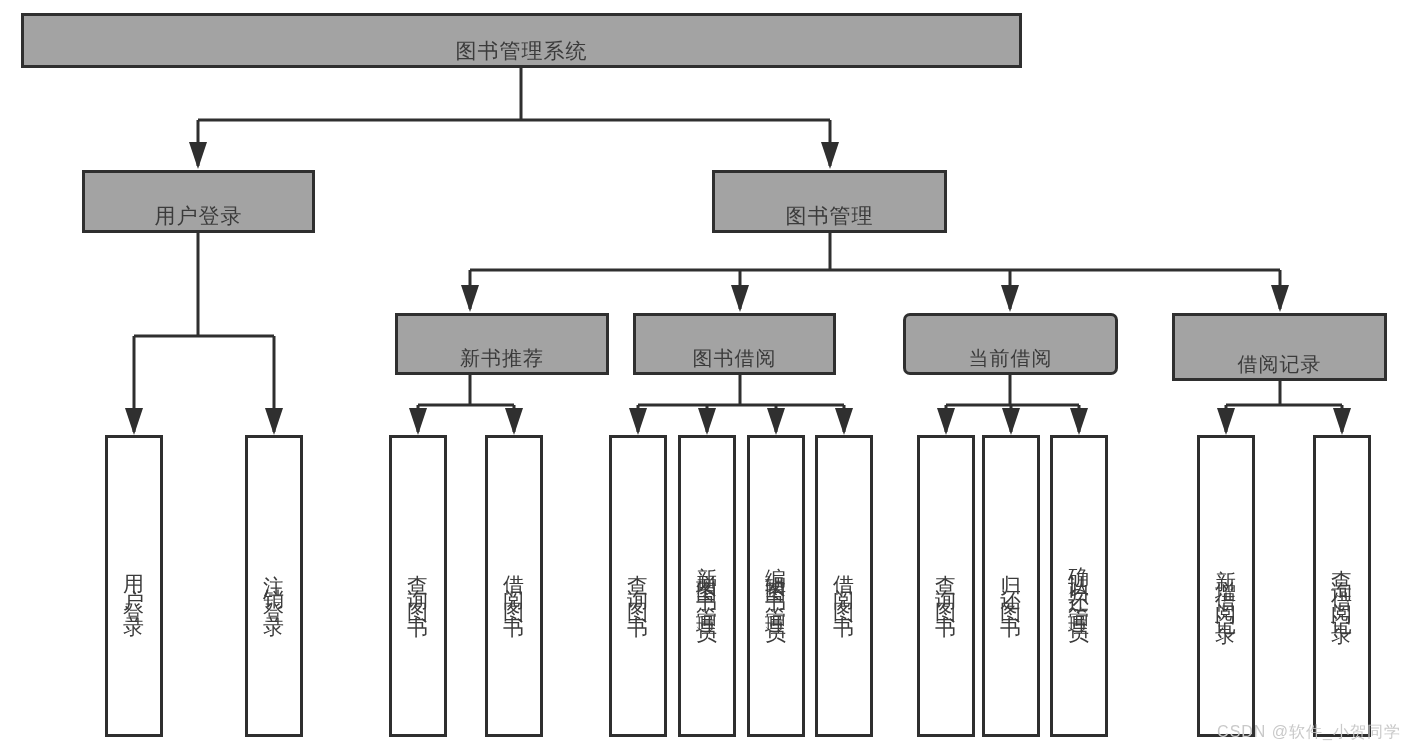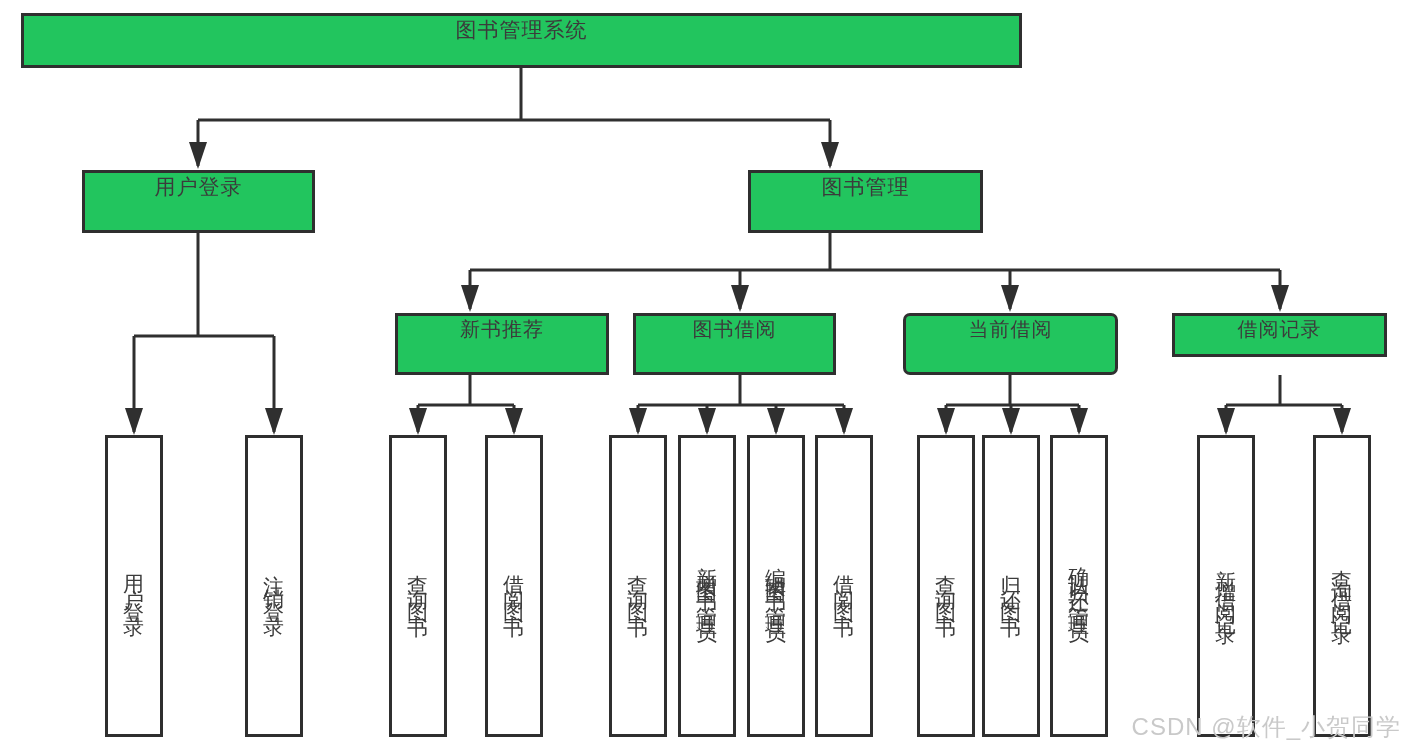--- a/index.html
+++ b/index.html
@@ -14,22 +14,22 @@
     background:#ffffff;
     overflow:hidden;
     font-family:"Liberation Sans","DejaVu Sans",sans-serif;
     color:var(--text);
   }
   #wires{position:absolute;left:0;top:0;width:1405px;height:747px;}
   .hbox{
     position:absolute;
     box-sizing:border-box;
     border:3px solid var(--line);
-    background:#22c55e;
-    display:flex;align-items:flex-start;justify-content:center;
+    background:#a3a3a3;
+    display:flex;align-items:flex-end;justify-content:center;
     font-size:21px;
     letter-spacing:1px;
     white-space:nowrap;
     z-index:2;
   }
   .leaf{
     position:absolute;
     top:435px;width:58px;height:302px;
     box-sizing:border-box;
     border:3px solid var(--line);
@@ -40,34 +40,34 @@
     font-size:21px;
     line-height:1;
     z-index:2;
   }
   .ls4{letter-spacing:14px;}
   .ls6{letter-spacing:11px;}
   .ls9{letter-spacing:8px;}
   #watermark{
     position:absolute;
     right:4px;bottom:4px;
-    font-size:24px;
+    font-size:16px;
     color:var(--wm);
     letter-spacing:1px;
     z-index:5;
     white-space:nowrap;
   }
   
   #n-root{left:21px;top:13px;width:1001px;height:55px;}
   #n-login{left:82px;top:170px;width:233px;height:63px;}
-  #n-mgmt{left:712px;top:170px;width:235px;height:63px;margin-left:36px;}
+  #n-mgmt{left:712px;top:170px;width:235px;height:63px;}
   #n-newbook{left:363px;top:313px;width:214px;height:62px;font-size:20px;margin-left:32px;}
   #n-borrow{left:633px;top:313px;width:203px;height:62px;font-size:20px;}
   #n-current{left:903px;top:313px;width:215px;height:62px;font-size:20px;border-radius:7px;}
-  #n-records{left:1172px;top:313px;width:215px;height:44px;font-size:20px;}
+  #n-records{left:1172px;top:313px;width:215px;height:68px;font-size:20px;}
   #l-a1{left:105px;} #l-a2{left:245px;}
   #l-b1{left:389px;} #l-b2{left:485px;}
   #l-c1{left:609px;} #l-c2{left:678px;} #l-c3{left:747px;} #l-c4{left:815px;}
   #l-d1{left:917px;} #l-d2{left:982px;} #l-d3{left:1050px;}
   #l-e1{left:1197px;} #l-e2{left:1313px;}
 </style>
 </head>
 <body>
 
 <div id="stage">

